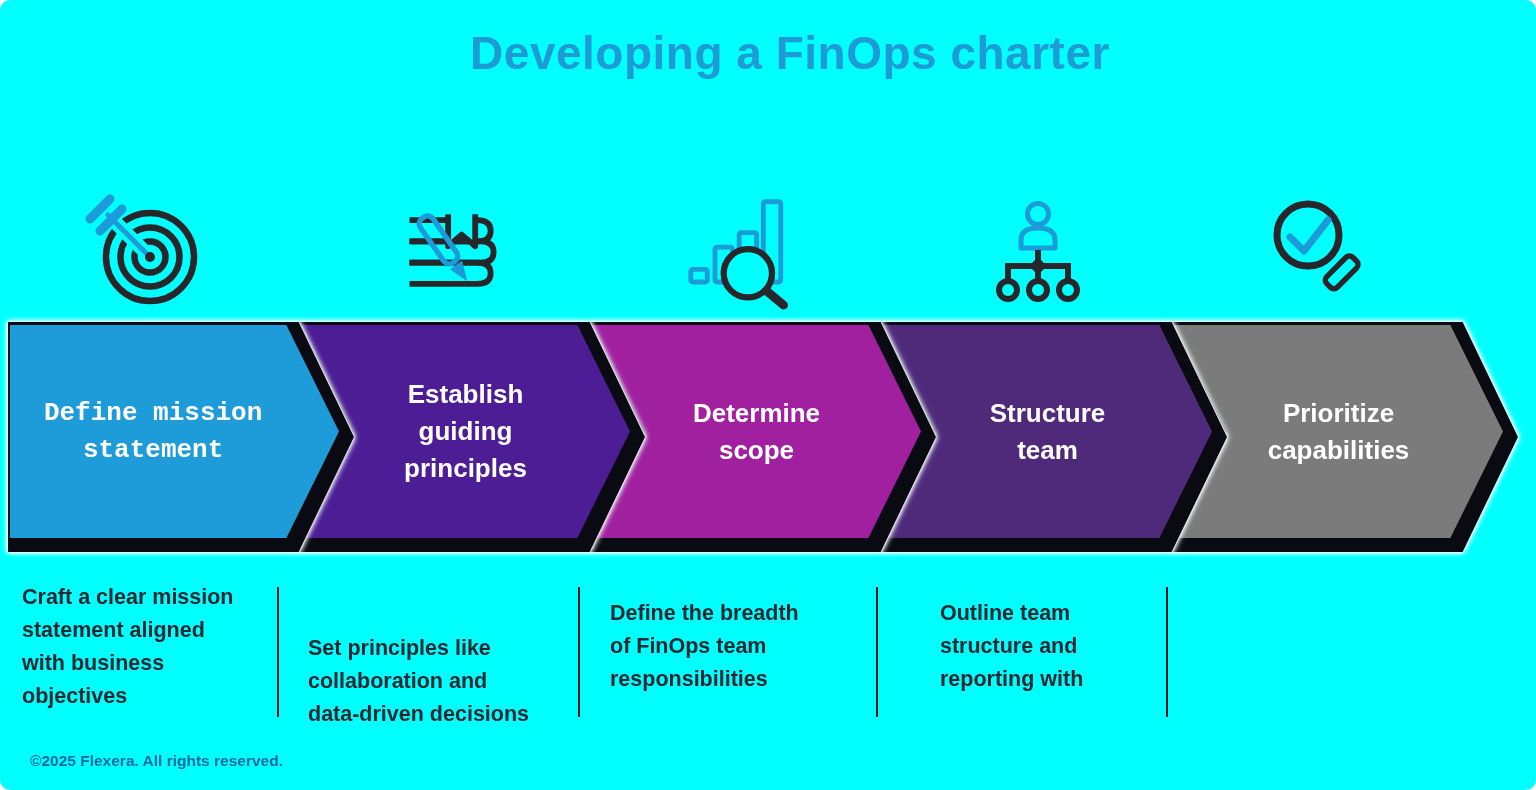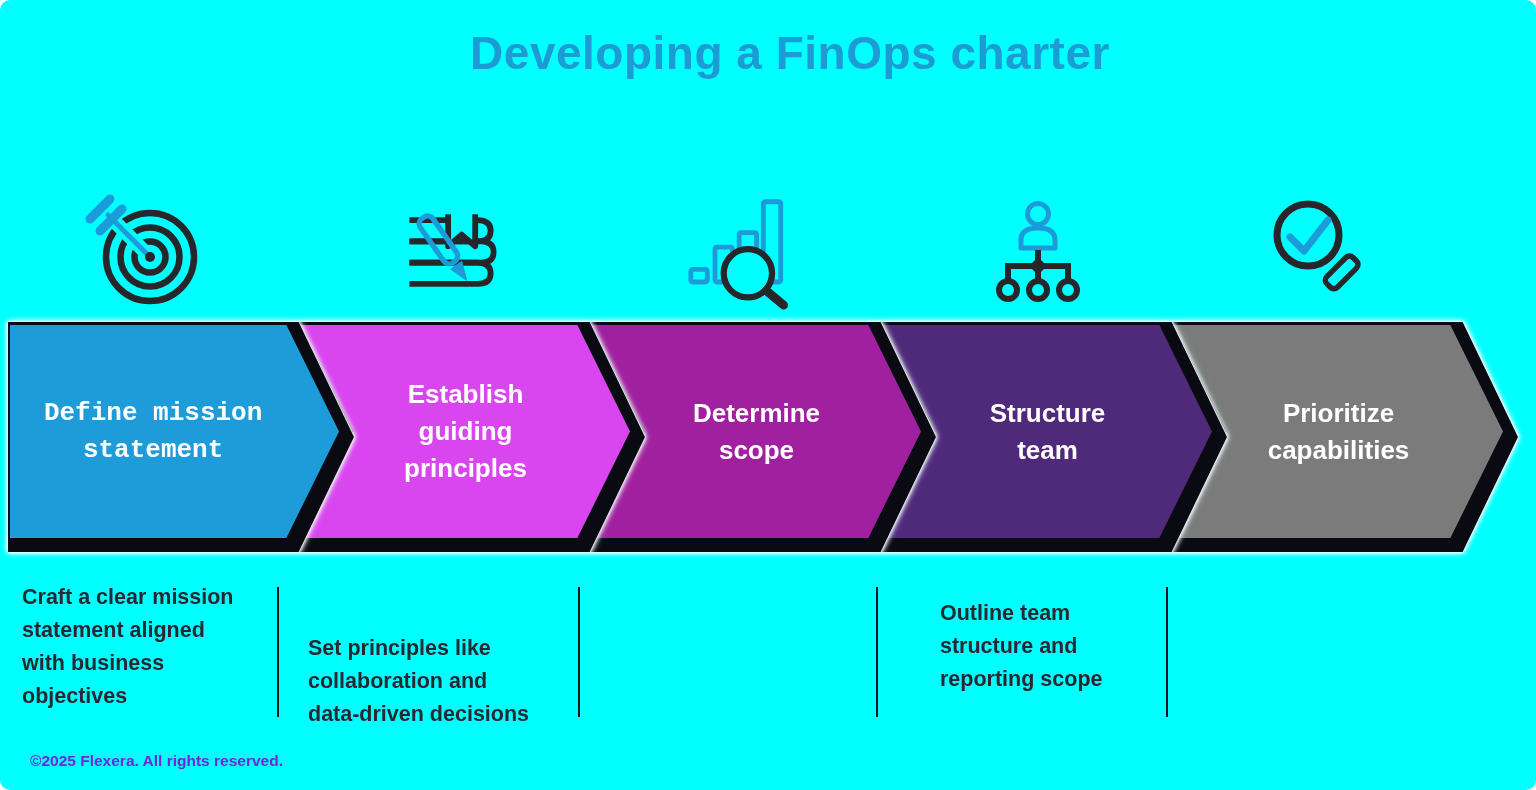--- a/index.html
+++ b/index.html
@@ -54,21 +54,21 @@
   .dpos1{left:22px;  top:581px;}
   .dpos2{left:308px; top:632px;}
   .dpos3{left:610px; top:597px;}
   .dpos4{left:940px; top:597px;}
   .dpos5{left:1218px;top:597px;}
   .vdiv { position:absolute; top:587px; width:2px; height:130px; background:#10151F; }
   .vpos1{left:277px;} .vpos2{left:578px;} .vpos3{left:876px;} .vpos4{left:1166px;}
 
   .footer {
     position:absolute; left:30px; top:752px;
-    font-size:15.5px; font-weight:700; color:#6d28d9;
+    font-size:15.5px; font-weight:700; color:#0369a1;
   }
 </style>
 </head>
 <body>
 
 <div class="canvas">
 
   <div class="title">Developing a FinOps charter</div>
 
   <div class="icon-box ipos1">
@@ -137,21 +137,21 @@
   <div class="chev-wrap pos1">
     <div class="chev-black shape-first">
       <div class="chev-color shape-first" style="background-color: rgb(30, 156, 217);">
         <div class="chev-label">Define mission
 statement</div>
       </div>
     </div>
   </div>
   <div class="chev-wrap pos2">
     <div class="chev-black shape-notch">
-      <div class="chev-color shape-notch" style="background-color: #d946ef;">
+      <div class="chev-color shape-notch" style="background-color: #4c1d95;">
         <div class="chev-label">Establish
 guiding
 principles</div>
       </div>
     </div>
   </div>
   <div class="chev-wrap pos3">
     <div class="chev-black shape-notch">
       <div class="chev-color shape-notch" style="background-color: rgb(160, 32, 159);">
         <div class="chev-label">Determine
@@ -178,21 +178,24 @@
 
   <div class="desc dpos1">Craft a clear mission
 statement aligned
 with business
 objectives</div>
   <div class="vdiv vpos1"></div>
   <div class="desc dpos2">Set principles like
 collaboration and
 data-driven decisions</div>
   <div class="vdiv vpos2"></div>
+  <div class="desc dpos3">Define the breadth
+of FinOps team
+responsibilities</div>
   <div class="vdiv vpos3"></div>
   <div class="desc dpos4">Outline team
 structure and
-reporting scope</div>
+reporting with</div>
   <div class="vdiv vpos4"></div>
 
   <div class="footer">©2025 Flexera. All rights reserved.</div>
 
 </div>
 
 </body></html>

